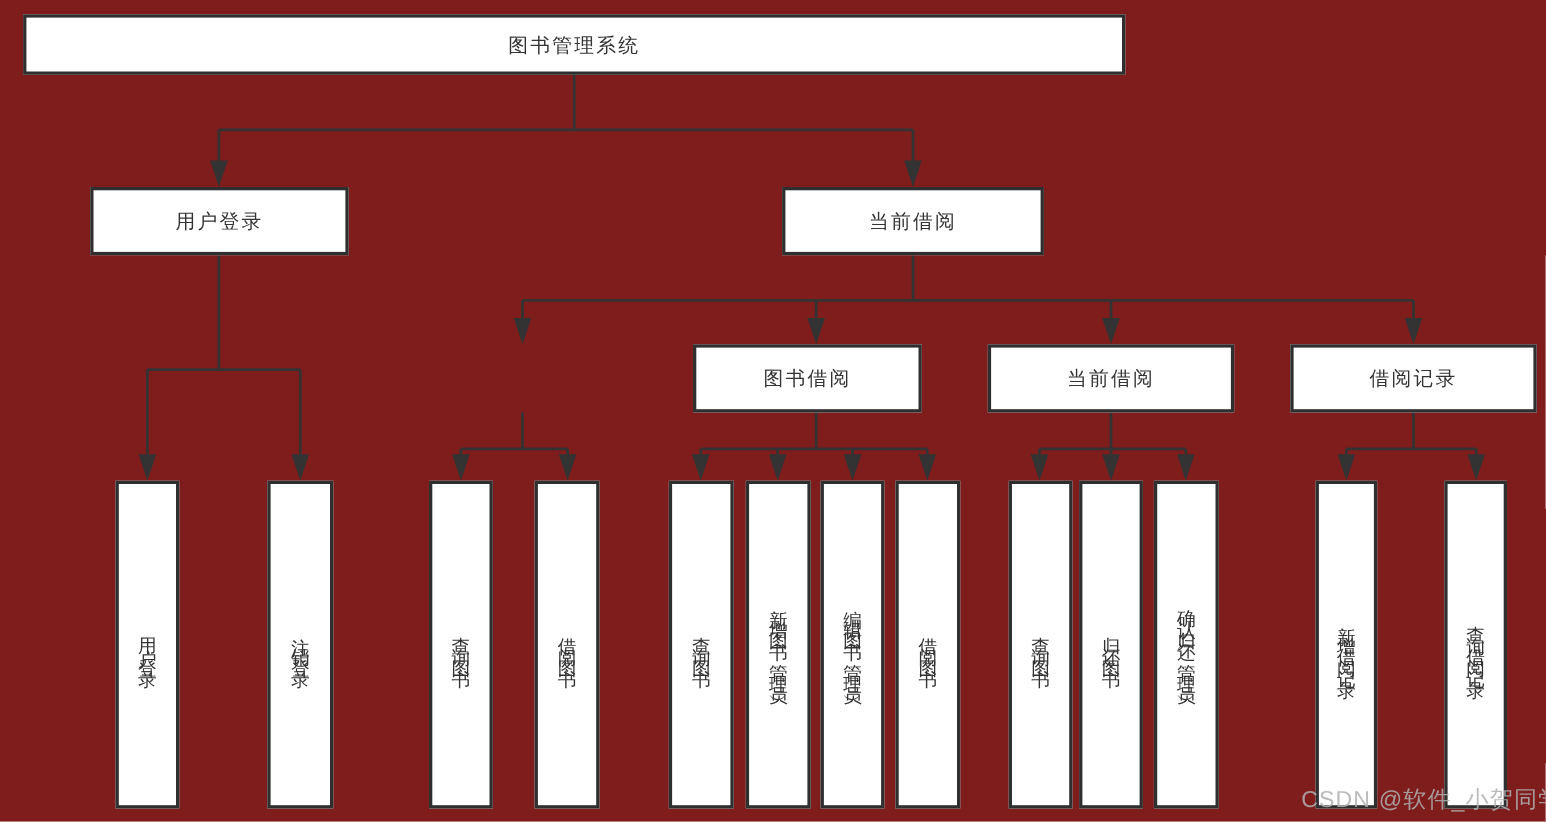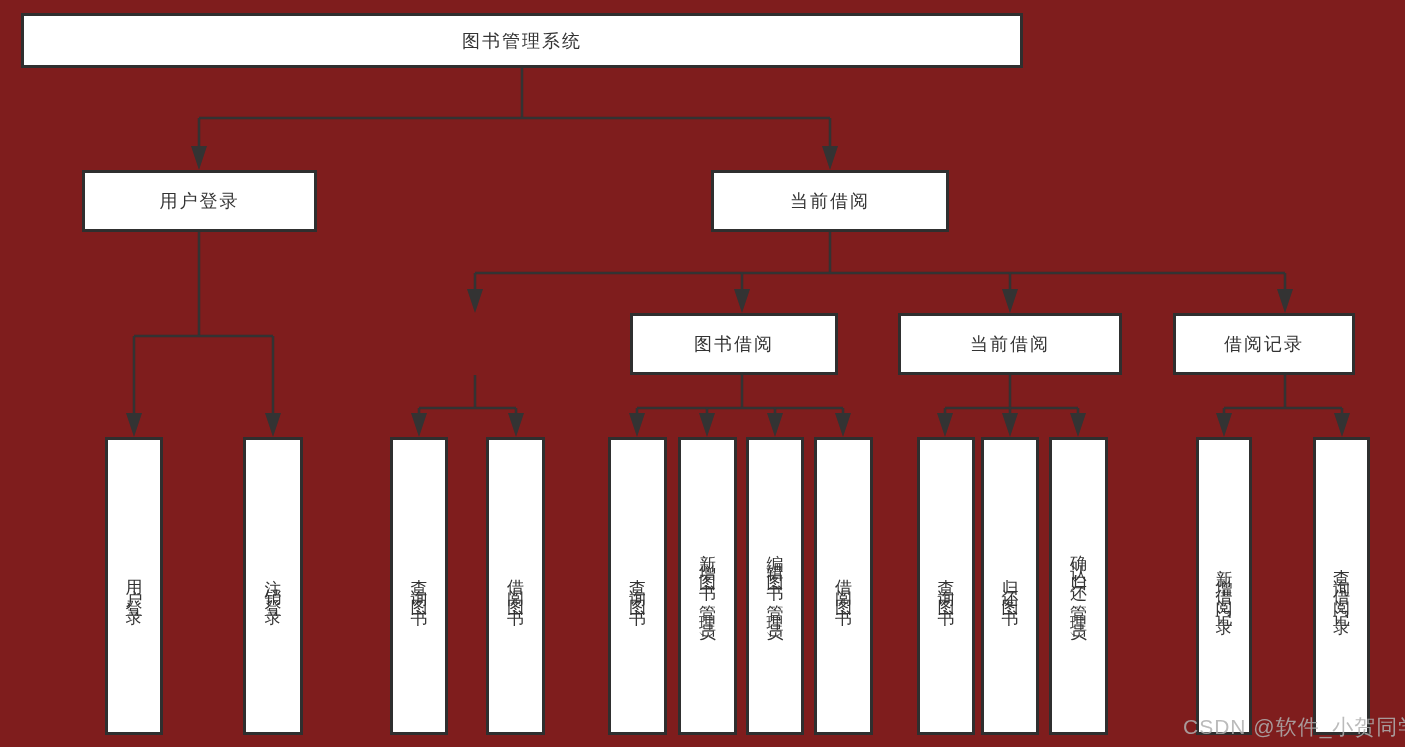--- a/index.html
+++ b/index.html
@@ -134,21 +134,21 @@
     </g>
   </svg>
 
   <div class="node" style="left:21px; top:13px; width:1002px; height:55px;">图书管理系统</div>
 
   <div class="node" style="left:82px; top:170px; width:235px; height:62px;">用户登录</div>
   <div class="node" style="left:711px; top:170px; width:238px; height:62px;">当前借阅</div>
 
   <div class="node" style="left:630px; top:313px; width:208px; height:62px;">图书借阅</div>
   <div class="node" style="left:898px; top:313px; width:224px; height:62px;">当前借阅</div>
-  <div class="node" style="left:1173px; top:313px; width:182px; height:62px;">借阅记录</div>
+  <div class="node" style="left:1173px; top:313px; width:224px; height:62px;">借阅记录</div>
 
   <div class="node leaf" style="left:105px; top:437px; width:58px; height:298px;">
     <span class="vtext">用户登录</span>
   </div>
   <div class="node leaf" style="left:243px; top:437px; width:60px; height:298px;">
     <span class="vtext">注销登录</span>
   </div>
 
   <div class="node leaf" style="left:390px; top:437px; width:58px; height:298px;">
     <span class="vtext">查询图书</span>

